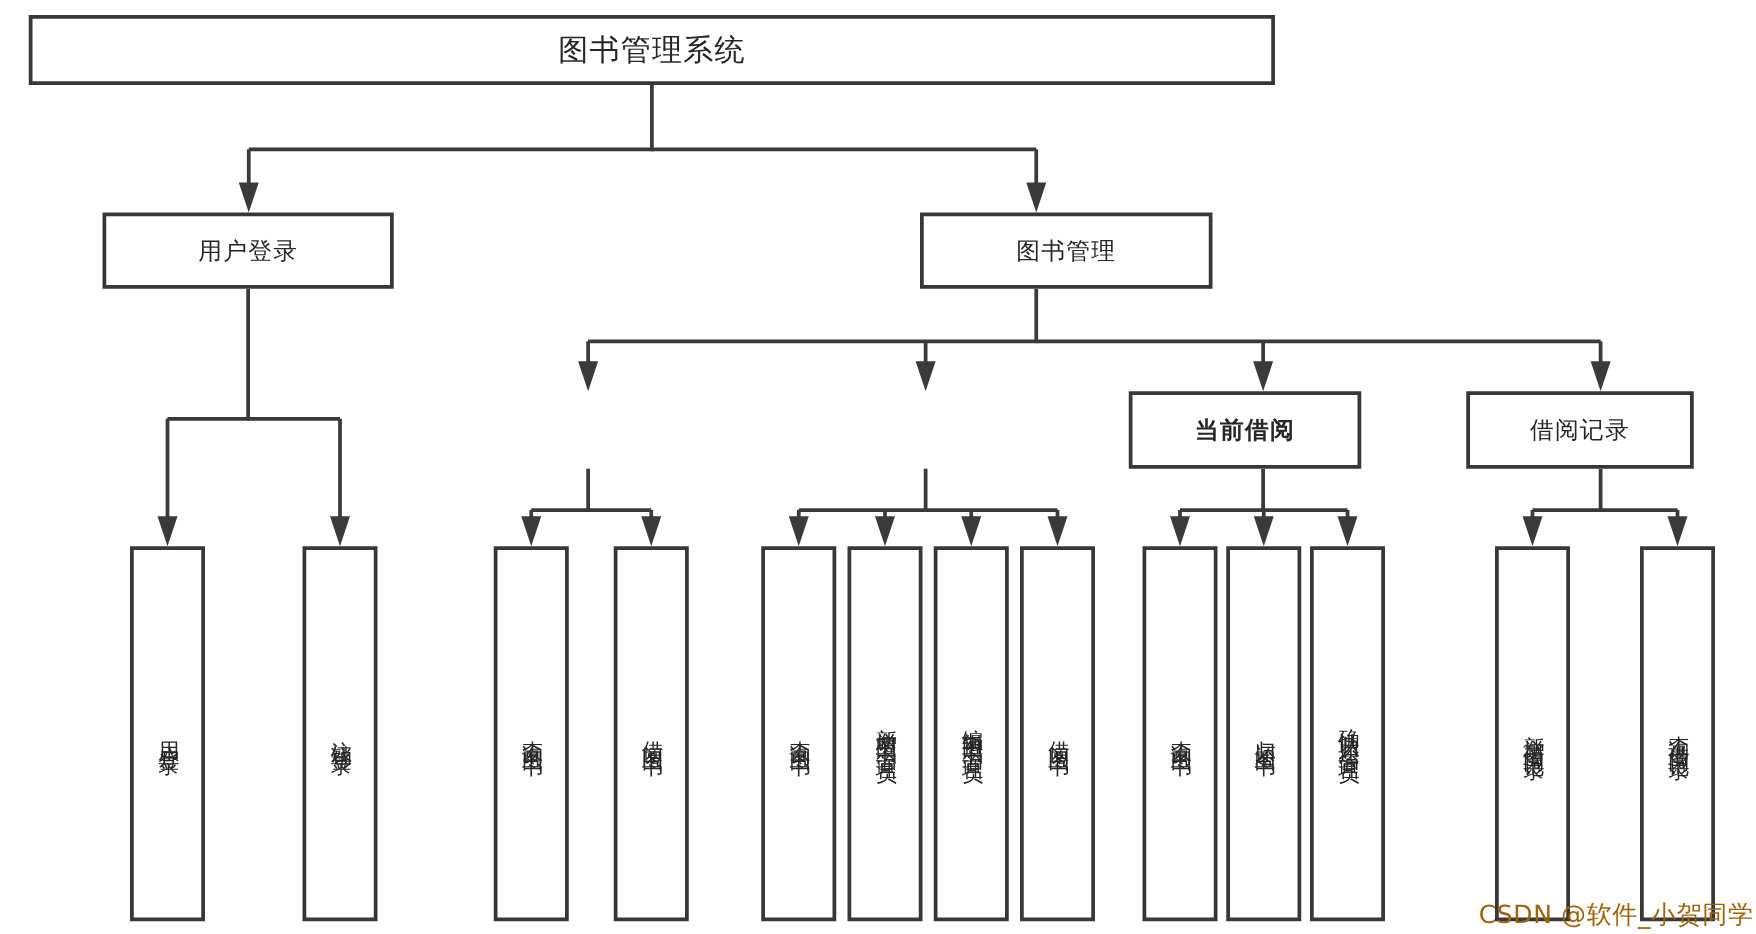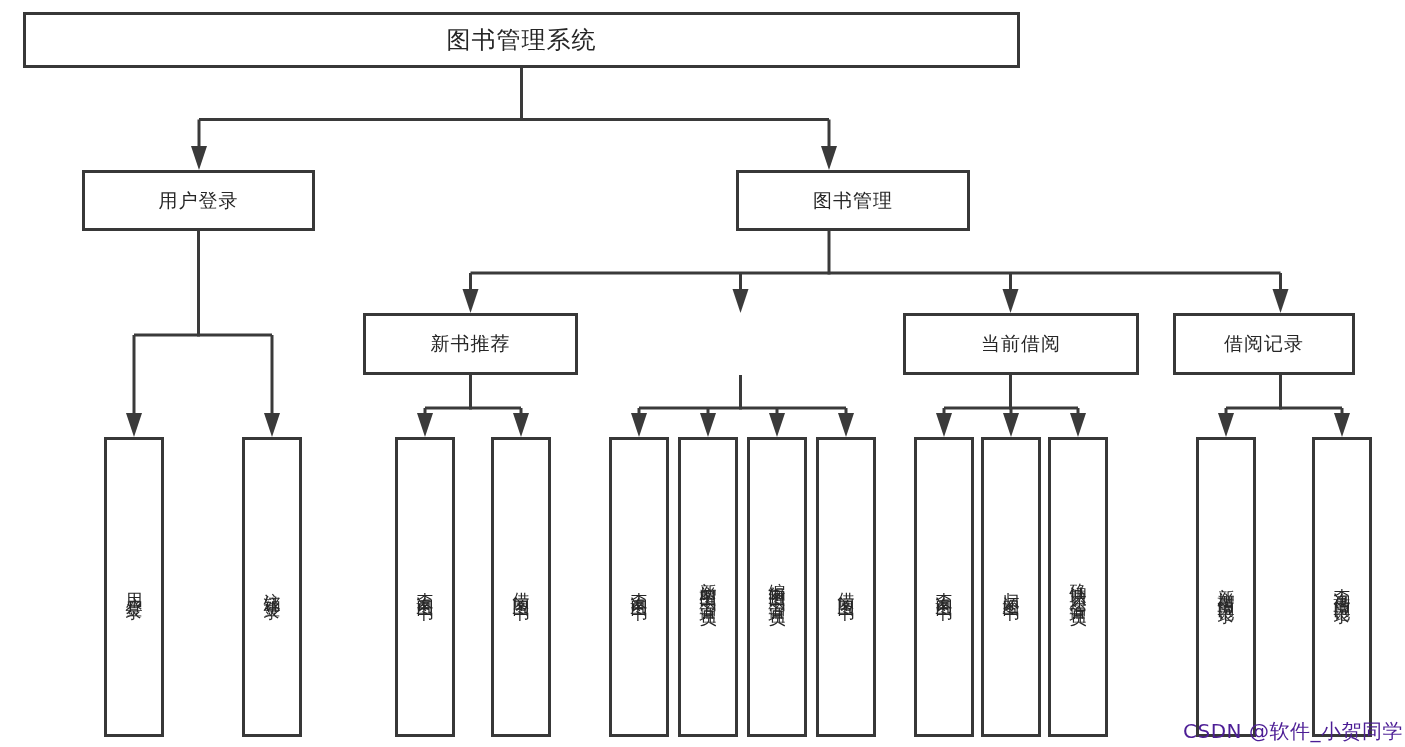--- a/index.html
+++ b/index.html
@@ -46,21 +46,21 @@
     line-height: 1;
     width: 60px;
     height: 300px;
     top: 437px;
   }
   .watermark {
     position: absolute;
     left: 1183px;
     top: 718px;
     font-size: 20px;
-    color: #4c1d95;
+    color: #a16207;
     z-index: 5;
     white-space: nowrap;
     letter-spacing: 0.5px;
   }
 </style>
 </head>
 <body>
 
 <div class="canvas">
 
@@ -138,22 +138,21 @@
       <line x1="1342" y1="408" x2="1342" y2="414"></line>
       <polygon points="1334,413 1350,413 1342,437"></polygon>
     </g>
   </svg>
 
   <div class="node h root" style="left:23px; top:12px; width:997px; height:56px;">图书管理系统</div>
 
   <div class="node h" style="left:82px; top:170px; width:233px; height:61px;">用户登录</div>
   <div class="node h" style="left:712px; top:170px; width:234px; height:61px;margin-left:24px;">图书管理</div>
 
-  <div class="node h" style="left:363px; top:313px; width:215px; height:62px;">新书推荐</div>
-  <div class="node h" style="left:903px; top:313px; width:236px; height:62px;">当前借阅</div>
+  <div class="node h" style="left:903px; top:313px; width:186px; height:62px;font-weight:bold;">当前借阅</div>
   <div class="node h" style="left:1173px; top:313px; width:182px; height:62px;">借阅记录</div>
 
   <div class="node leaf" style="left:104px;">用户登录</div>
   <div class="node leaf" style="left:242px;">注销登录</div>
 
   <div class="node leaf" style="left:395px;">查询图书</div>
   <div class="node leaf" style="left:491px;">借阅图书</div>
 
   <div class="node leaf" style="left:609px;">查询图书</div>
   <div class="node leaf" style="left:678px;">新增图书（管理员）</div>

